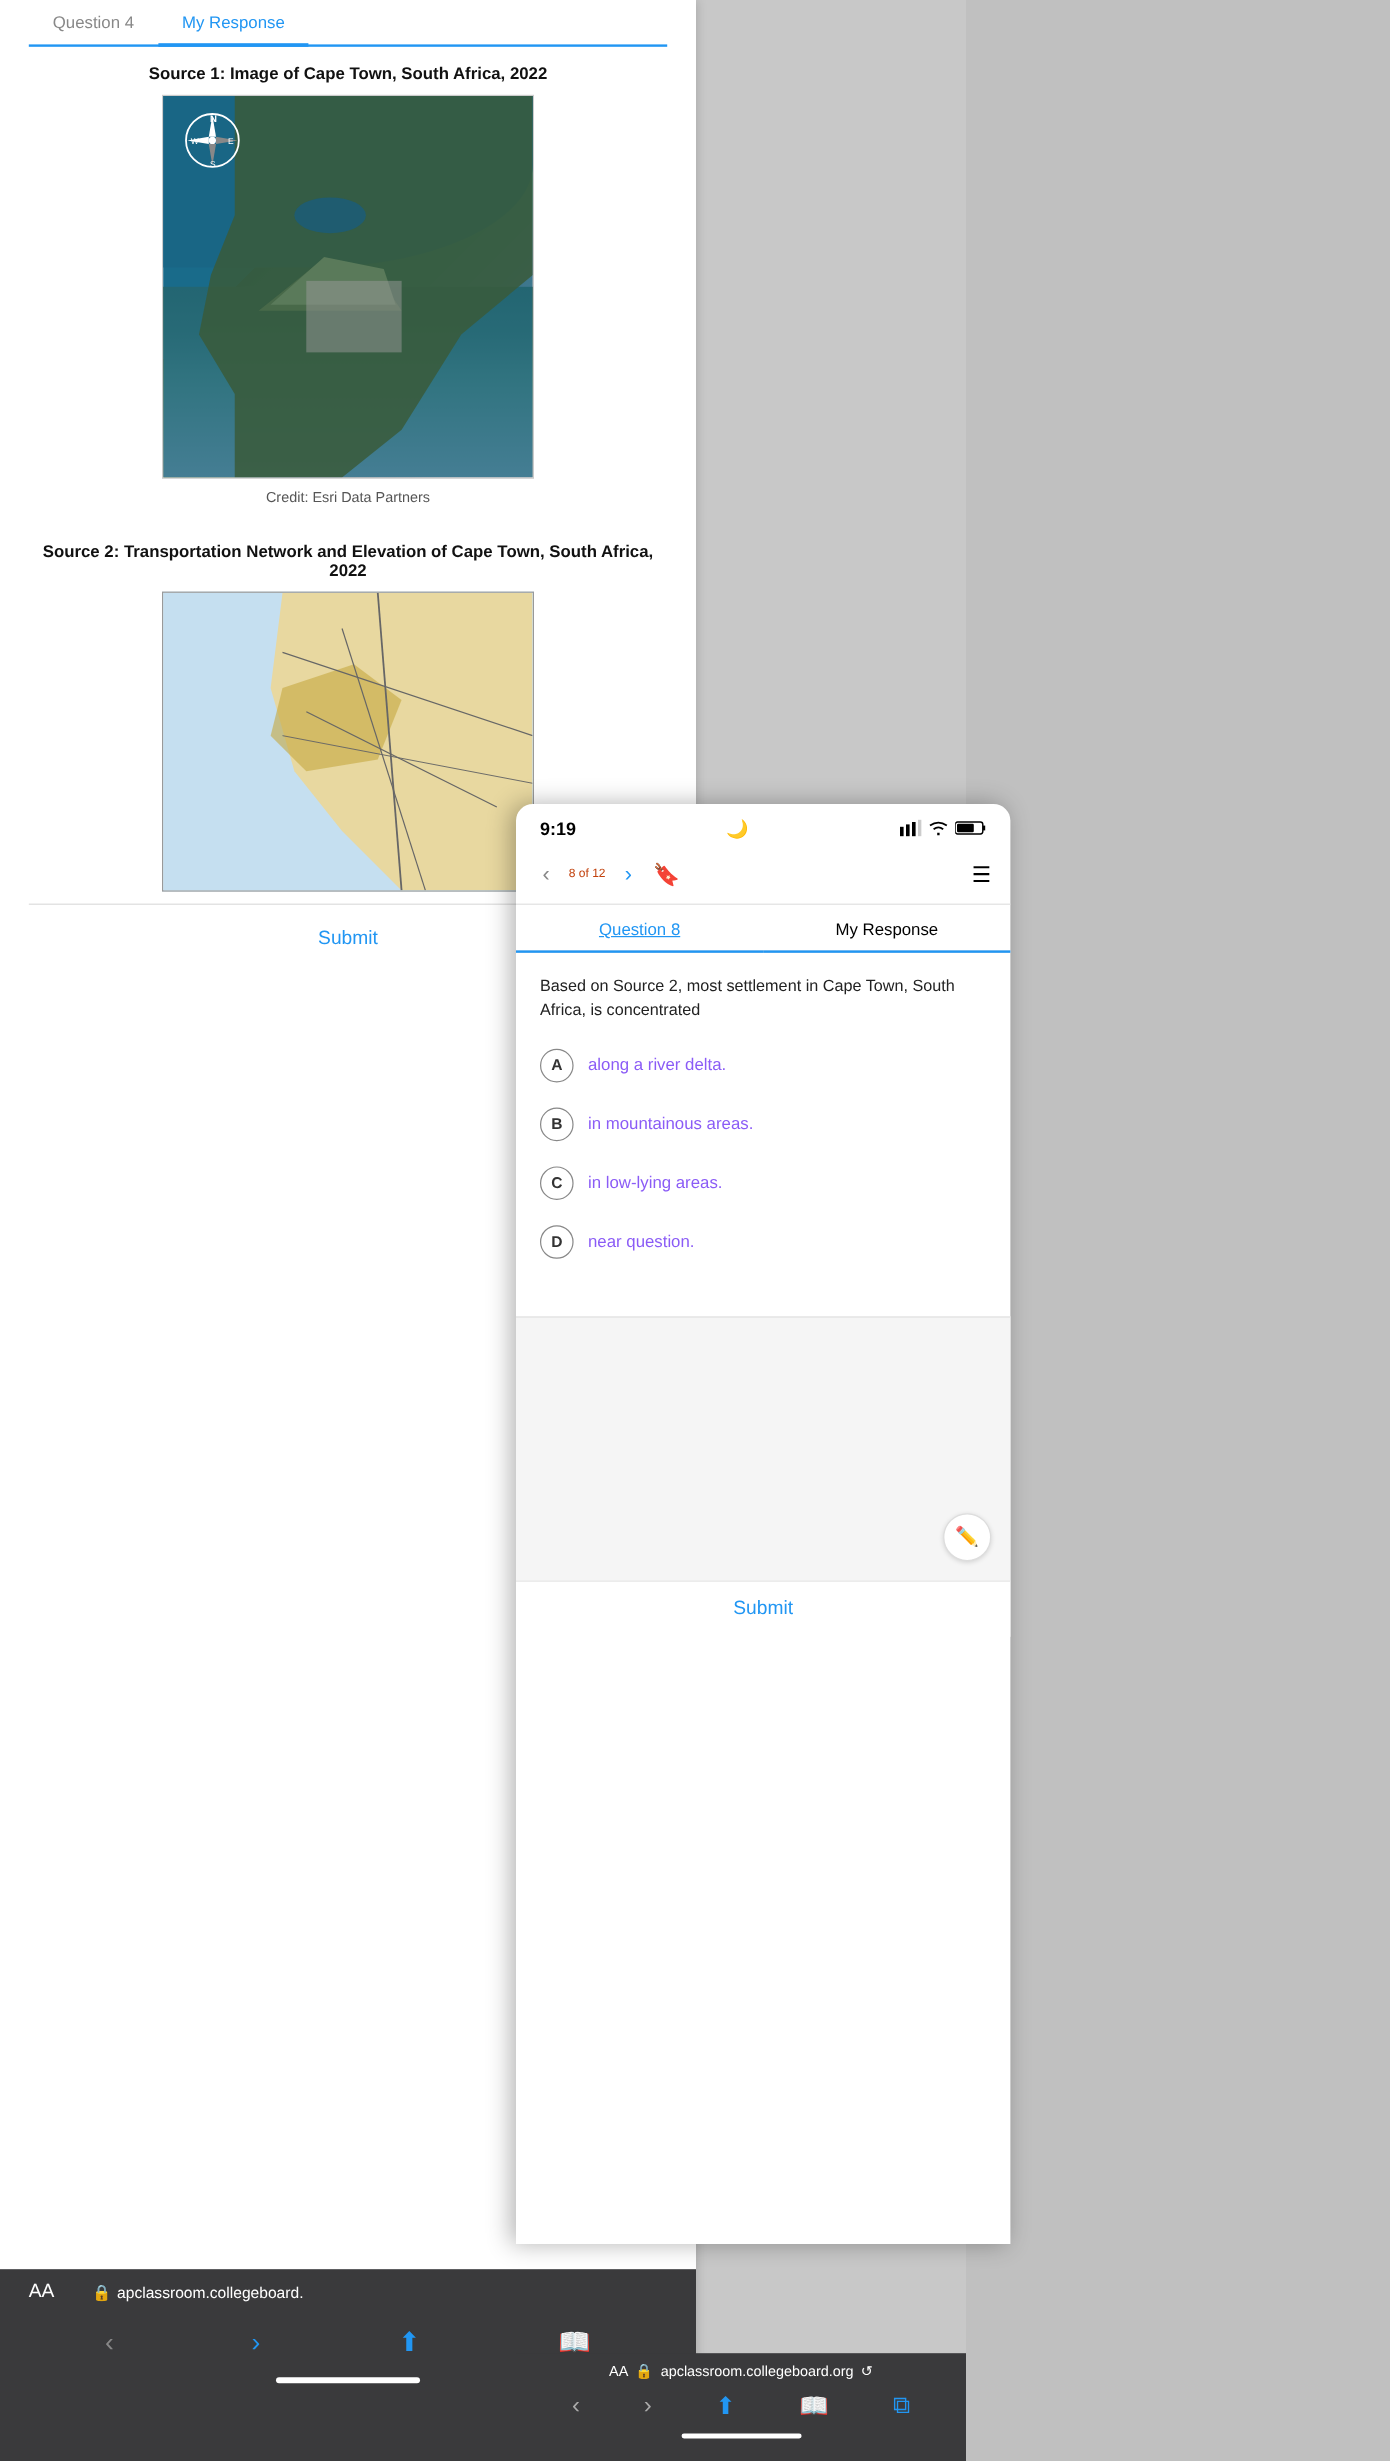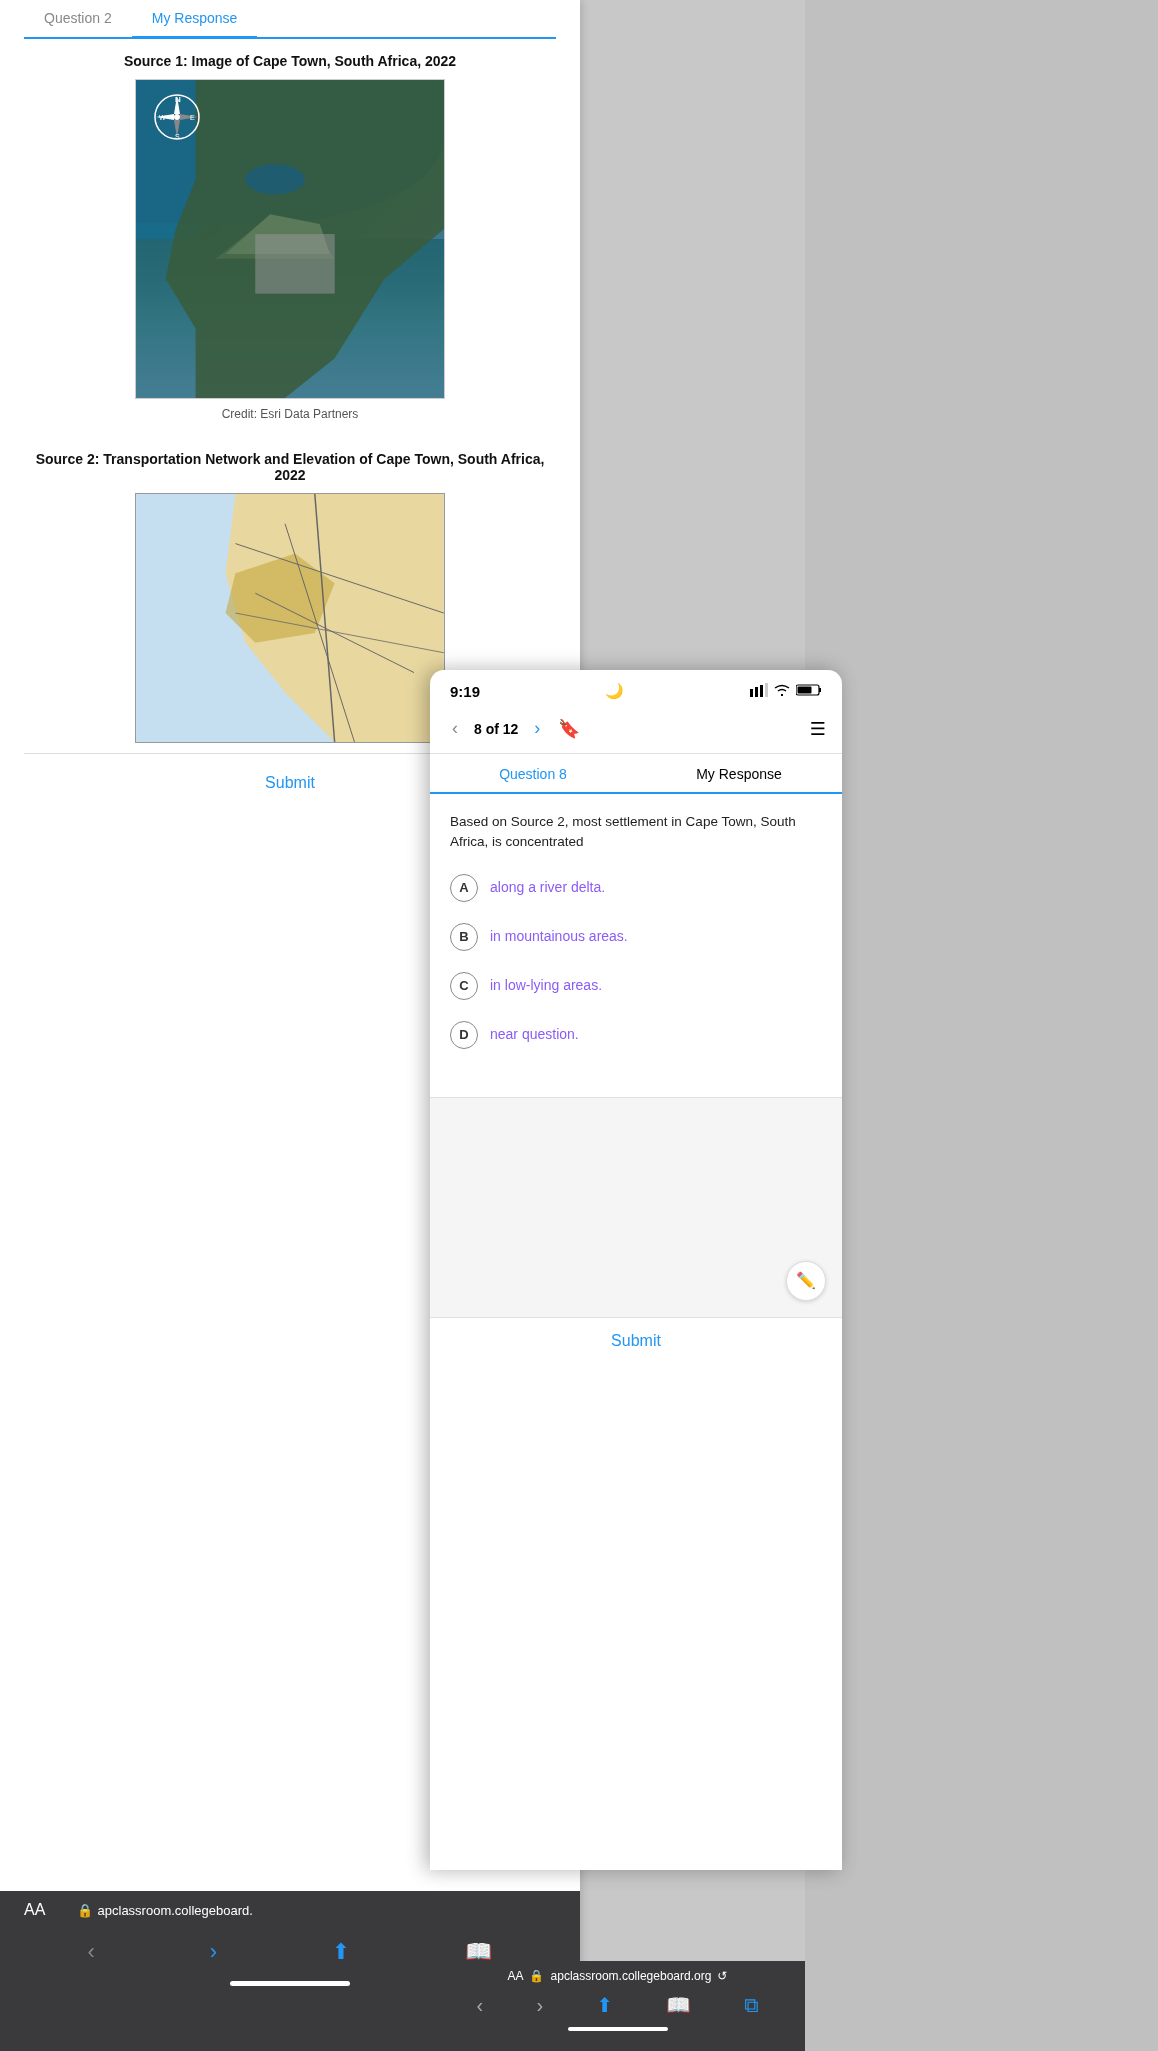--- a/index.html
+++ b/index.html
@@ -308,23 +308,23 @@
       border: none;
       cursor: pointer;
       padding: 4px 6px;
     }
 
     .nav-arrow.active {
       color: #2196f3;
     }
 
     .progress-text {
-      font-size: 14px;
-      font-weight: 700;
-      color: #000000;
+      font-size: 10px;
+      font-weight: 400;
+      color: #c2410c;
     }
 
     .bookmark-icon {
       font-size: 18px;
       color: #888;
       margin-left: 2px;
     }
 
     .menu-icon {
       margin-left: auto;
@@ -345,20 +345,21 @@
       font-size: 14px;
       font-weight: 500;
       color: #888;
       cursor: pointer;
     }
 
     .phone-tab.active {
       color: #2196f3;
       border-bottom: 2.5px solid #2196f3;
       margin-bottom: -2px;
+      text-decoration: underline;
     }
 
     .phone-tab.selected {
       color: #000;
       border-bottom: 2.5px solid #2196f3;
       margin-bottom: -2px;
     }
 
     .question-body {
       padding: 18px 20px 10px;
@@ -506,21 +507,21 @@
       background: #c0c0c0;
     }
   </style>
 </head>
 <body>
 
 <div class="bg-browser">
   <div class="bg-content">
 
     <div class="bg-tabs">
-      <div class="bg-tab">Question 2</div>
+      <div class="bg-tab">Question 4</div>
       <div class="bg-tab active">My Response</div>
     </div>
 
 
     <div class="source-title">Source 1: Image of Cape Town, South Africa, 2022</div>
 
     <div class="map-image-container">
       <div class="satellite-map">
 
         <div class="compass-rose">

